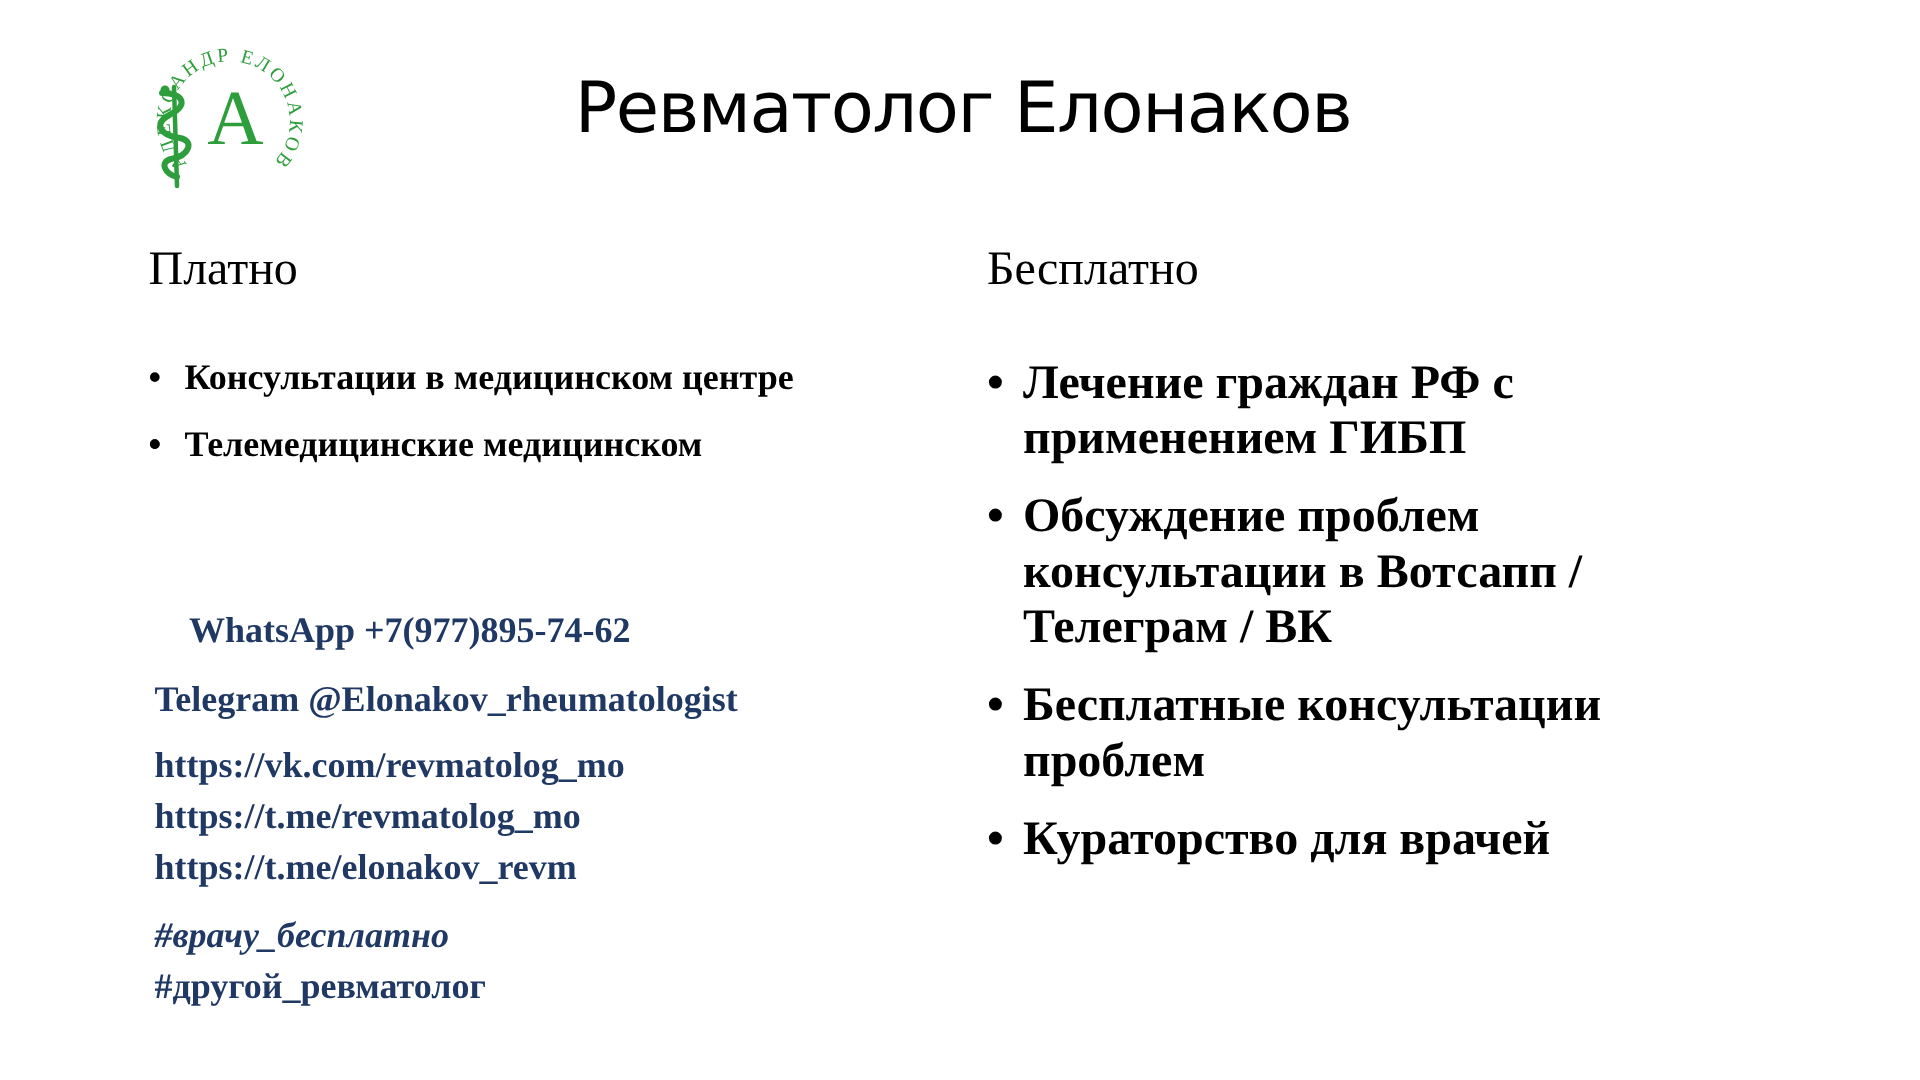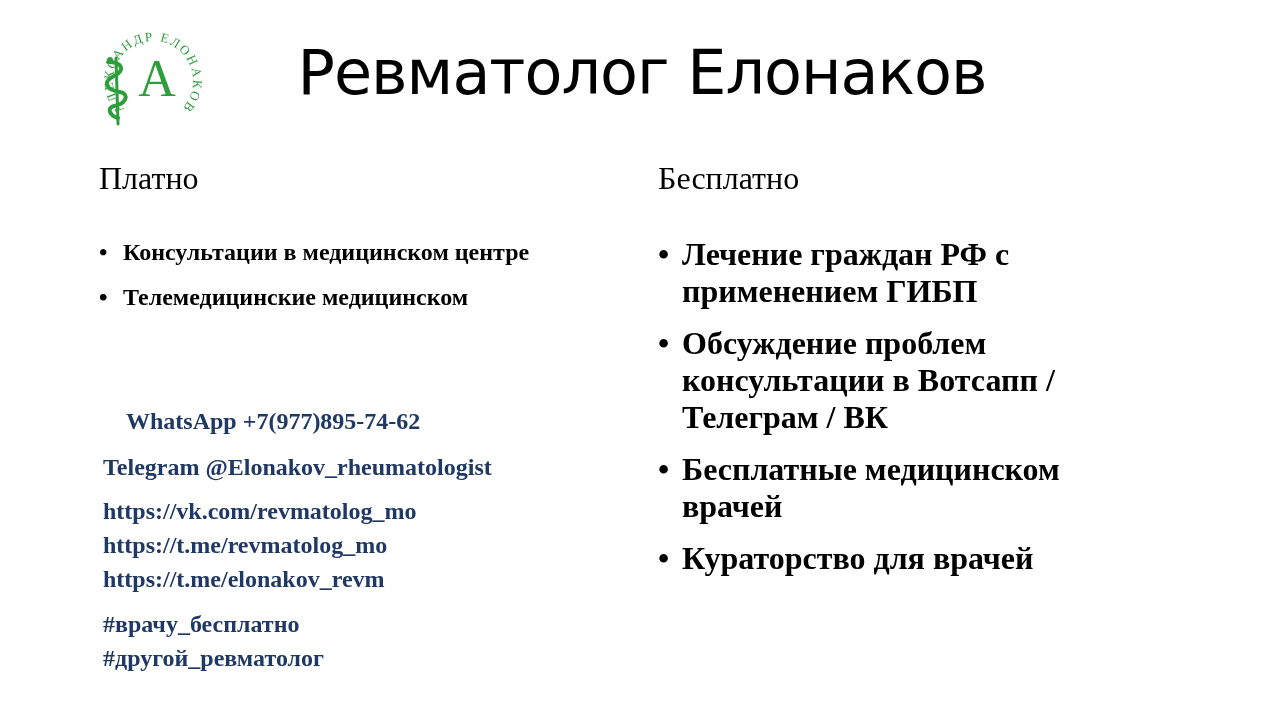--- a/index.html
+++ b/index.html
@@ -23,21 +23,21 @@
       width: 116px;
       height: 108px;
     }
     .title {
       position: absolute;
       left: 0;
       width: 1280px;
       top: 40px;
       text-align: center;
       font-family: "DejaVu Sans", sans-serif;
-      font-size: 62px;
+      font-size: 47px;
       font-weight: normal;
       letter-spacing: -1px;
       line-height: 66px;
       padding-left: 4px;
       box-sizing: border-box;
     }
     .col-heading {
       position: absolute;
       top: 158px;
       font-weight: normal;
@@ -94,21 +94,21 @@
     .contacts .line {
       display: block;
       line-height: 34px;
       white-space: nowrap;
     }
     .contacts .whatsapp { position: absolute; top: 0; margin-left: 23px; }
     .contacts .telegram { position: absolute; top: 46px; }
     .contacts .link1 { position: absolute; top: 90px; }
     .contacts .link2 { position: absolute; top: 124px; }
     .contacts .link3 { position: absolute; top: 158px; }
-    .contacts .tag1 { position: absolute; top: 203px; }
+    .contacts .tag1 { position: absolute; top: 203px; font-style: italic; }
     .contacts .tag2 { position: absolute; top: 237px; }
     .contacts a { color: inherit; text-decoration: none; }
   </style>
 </head>
 <body>
 
 <div class="slide">
 
   <div class="logo">
     <svg width="116" height="108" viewBox="0 0 116 108">
@@ -161,21 +161,21 @@
     <li>
       <span class="dot">•</span>
       <span>Лечение граждан РФ с применением ГИБП</span>
     </li>
     <li>
       <span class="dot">•</span>
       <span>Обсуждение проблем консультации в Вотсапп / Телеграм / ВК</span>
     </li>
     <li>
       <span class="dot">•</span>
-      <span>Бесплатные медицинском врачей</span>
+      <span>Бесплатные консультации проблем</span>
     </li>
     <li>
       <span class="dot">•</span>
       <span>Кураторство для врачей</span>
     </li>
   </ul>
 
 </div>
 
 </body></html>

